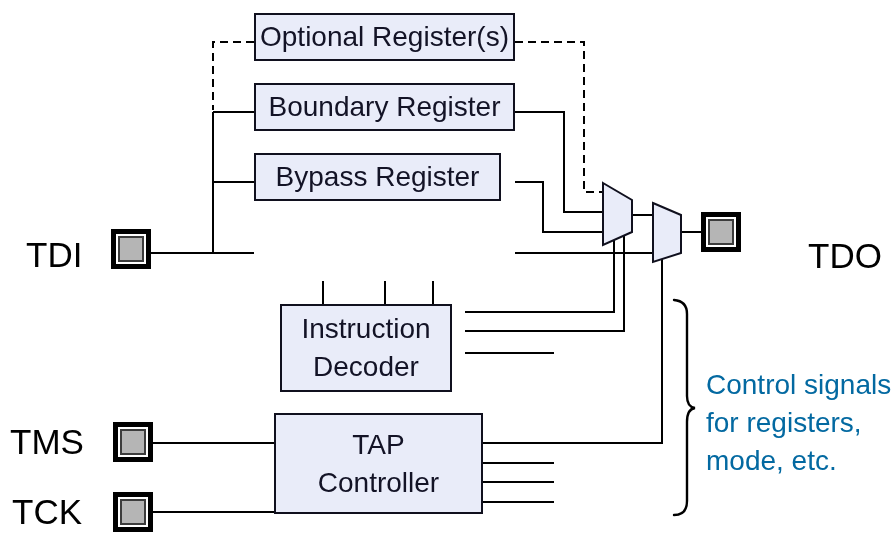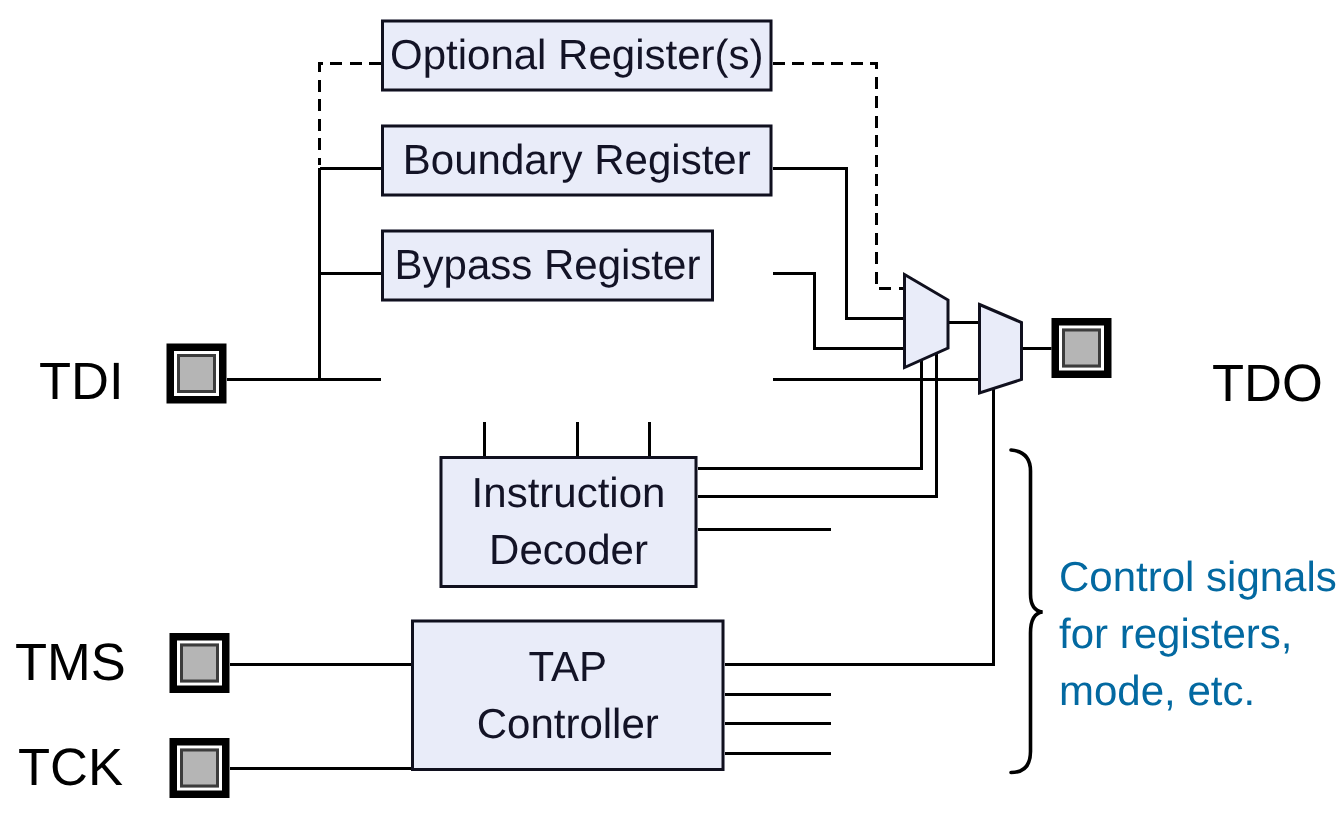--- a/index.html
+++ b/index.html
@@ -76,26 +76,26 @@
   </svg>
 
   <div class="box" style="left:254px;top:13px;width:261px;height:48px;">
     <span>Optional Register(s)</span>
   </div>
 
   <div class="box" style="left:254px;top:83px;width:261px;height:48px;">
     <span>Boundary Register</span>
   </div>
 
-  <div class="box" style="left:254px;top:153px;width:222px;height:48px;">
+  <div class="box" style="left:254px;top:153px;width:247px;height:48px;">
     <span>Bypass Register</span>
   </div>
 
 
-  <div class="box two-line" style="left:293px;top:304px;width:172px;height:88px;">
+  <div class="box two-line" style="left:280px;top:304px;width:172px;height:88px;">
     <span>Instruction</span>
     <span>Decoder</span>
   </div>
 
   <div class="box two-line" style="left:274px;top:413px;width:209px;height:101px;">
     <span>TAP</span>
     <span>Controller</span>
   </div>
 
   <div class="pad" style="left:111px;top:229px;">

